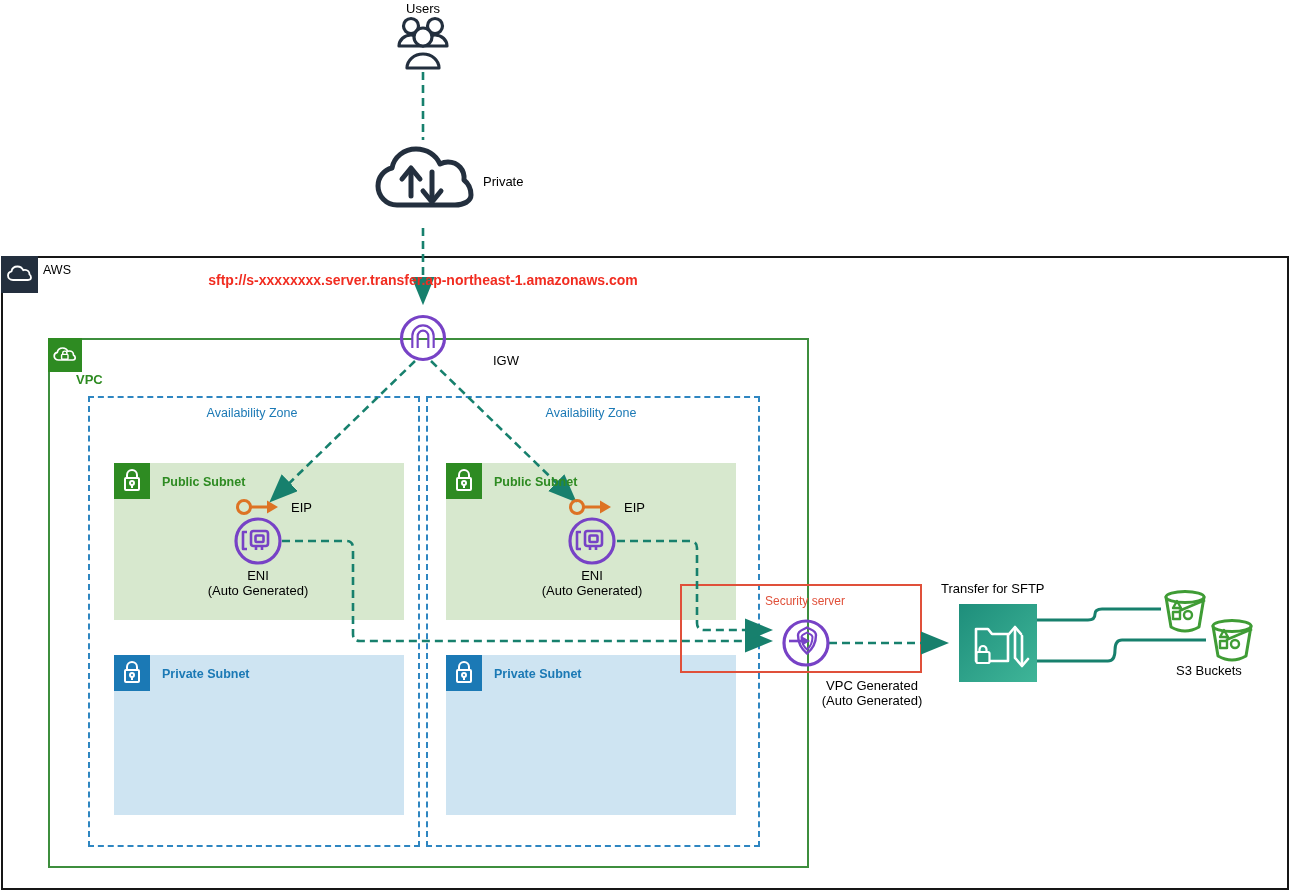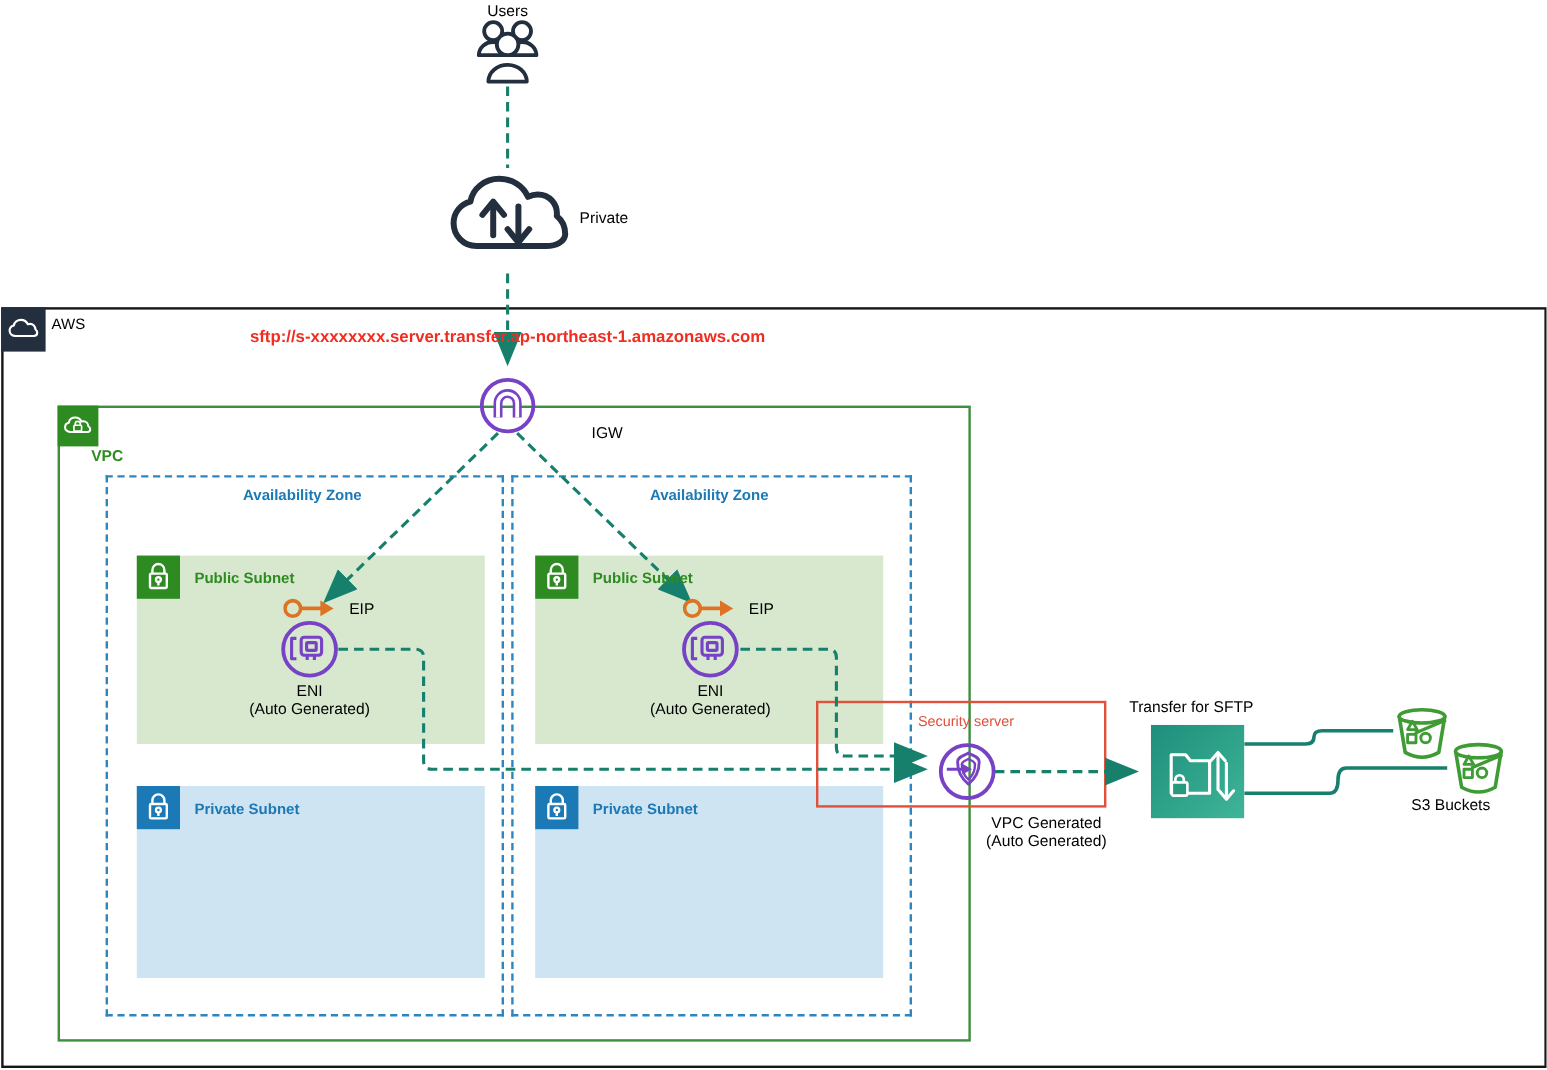--- a/index.html
+++ b/index.html
@@ -23,21 +23,21 @@
   #pub2{left:446px;top:463px;width:290px;height:157px;}
   #priv1{left:114px;top:655px;width:290px;height:160px;}
   #priv2{left:446px;top:655px;width:290px;height:160px;}
   .lockchip{width:36px;height:36px;z-index:6;}
   .lock-green{background:#2E8B22;}
   .lock-blue{background:#1B79B5;}
   #sg-box{left:680px;top:584px;width:238px;height:85px;border:2px solid #E0503A;z-index:3;background:transparent;}
   
   .green-t{color:#2E8B22;font-weight:bold;font-size:12.5px;}
   .blue-t{color:#1B79B5;font-weight:bold;font-size:12.5px;}
-  .az-t{color:#1B79B5;font-size:12.5px;font-weight:bold;}
+  .az-t{color:#1B79B5;font-size:12.5px;font-weight:normal;}
   .red-url{color:#F12C20;font-weight:bold;font-size:14px;}
   .red-sg{color:#E0503A;font-size:12px;}
   #overlay{left:0;top:0;z-index:4;}
   .icon{z-index:6;}
   .lbl{z-index:7;}
 </style>
 </head>
 <body>
 
 <div id="canvas">

